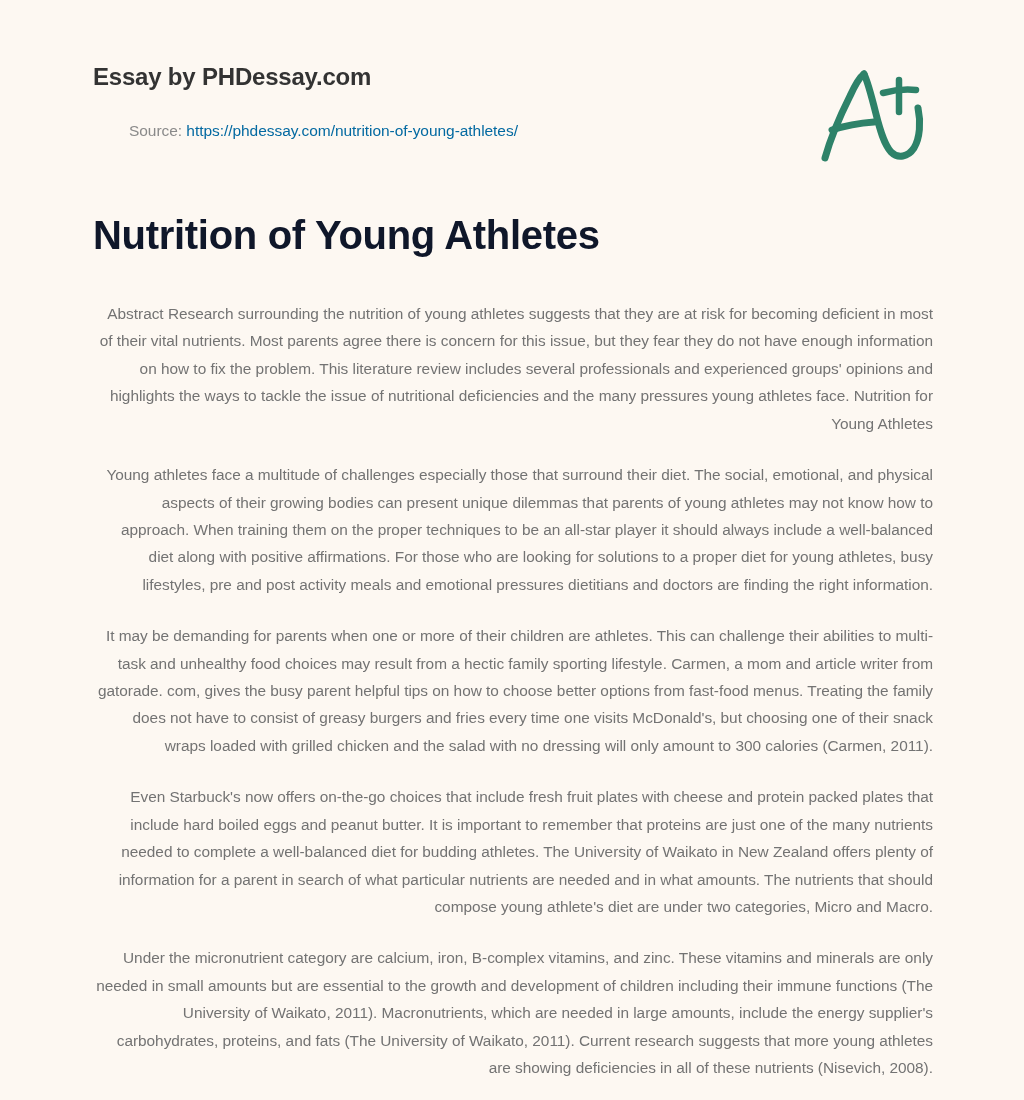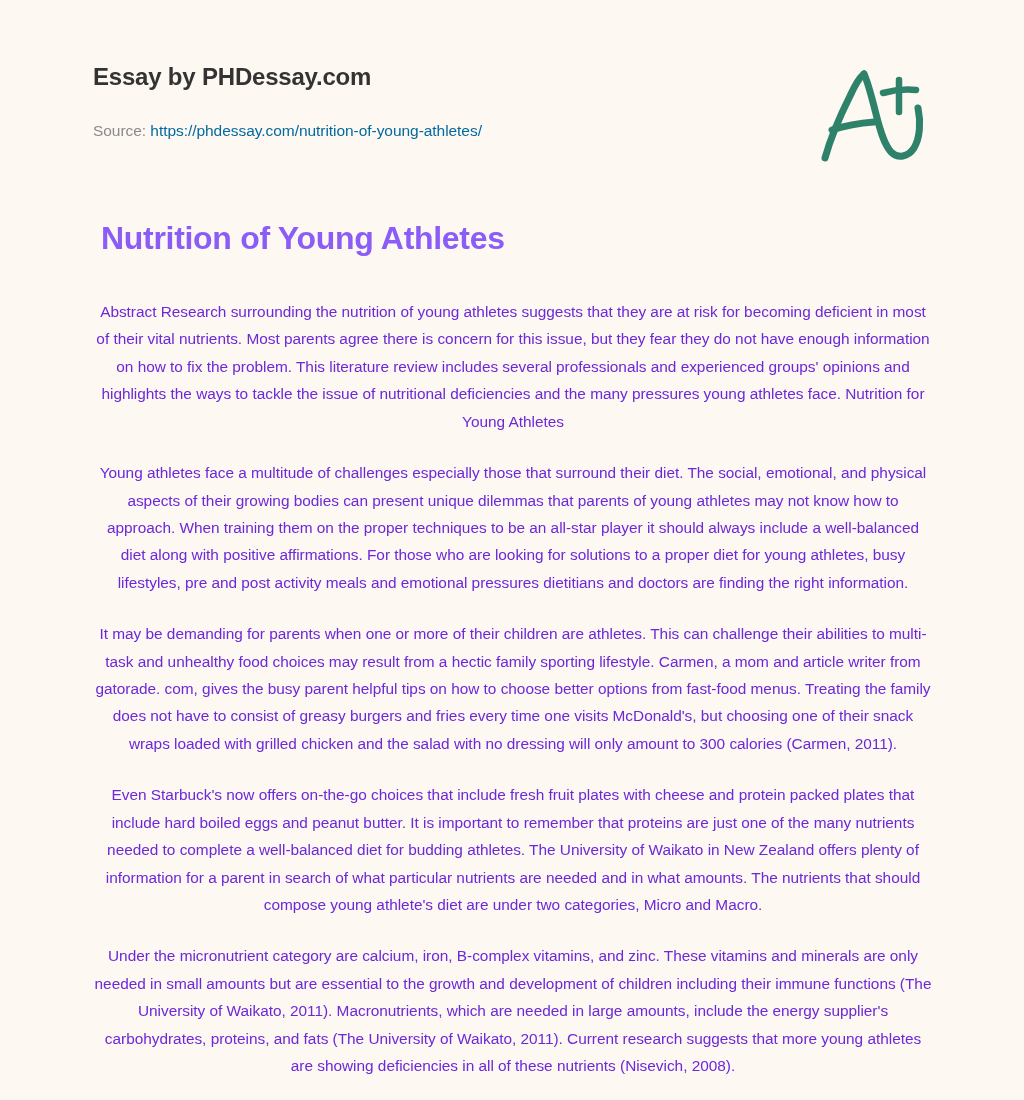--- a/index.html
+++ b/index.html
@@ -48,20 +48,21 @@
   .source-line {
     position: absolute;
     left: 93px;
     top: 122px;
     font-size: 15.5px;
     white-space: nowrap;
     letter-spacing: -0.05px;
   }
   .source-label {
     color: #8a8a8a;
+    margin-left: 36px;
   }
   .source-url {
     color: #0369a1;
     text-decoration: none;
   }
 
   
   .logo {
     position: absolute;
     left: 812px;
@@ -77,38 +78,38 @@
 
   
   .article {
     position: absolute;
     left: 93px;
     top: 210px;
     width: 840px;
   }
 
   .article-title {
-    margin: 8px;
-    font-size: 32px;
+    margin: 0;
+    font-size: 40px;
     font-weight: bold;
-    color: #8b5cf6;
+    color: #0f172a;
     letter-spacing: -0.3px;
     line-height: 1.25;
   }
 
   .body-copy {
     margin-top: 40px;
   }
 
   .body-copy p {
     margin: 0 0 24px 0;
     font-size: 15.4px;
     line-height: 1.78;
-    color: #6d28d9;
-    text-align: center;
+    color: #737373;
+    text-align: right;
     letter-spacing: -0.02px;
   }
   .body-copy p:last-child {
     margin-bottom: 0;
   }
 </style>
 </head>
 <body>
 
 <div class="page">

